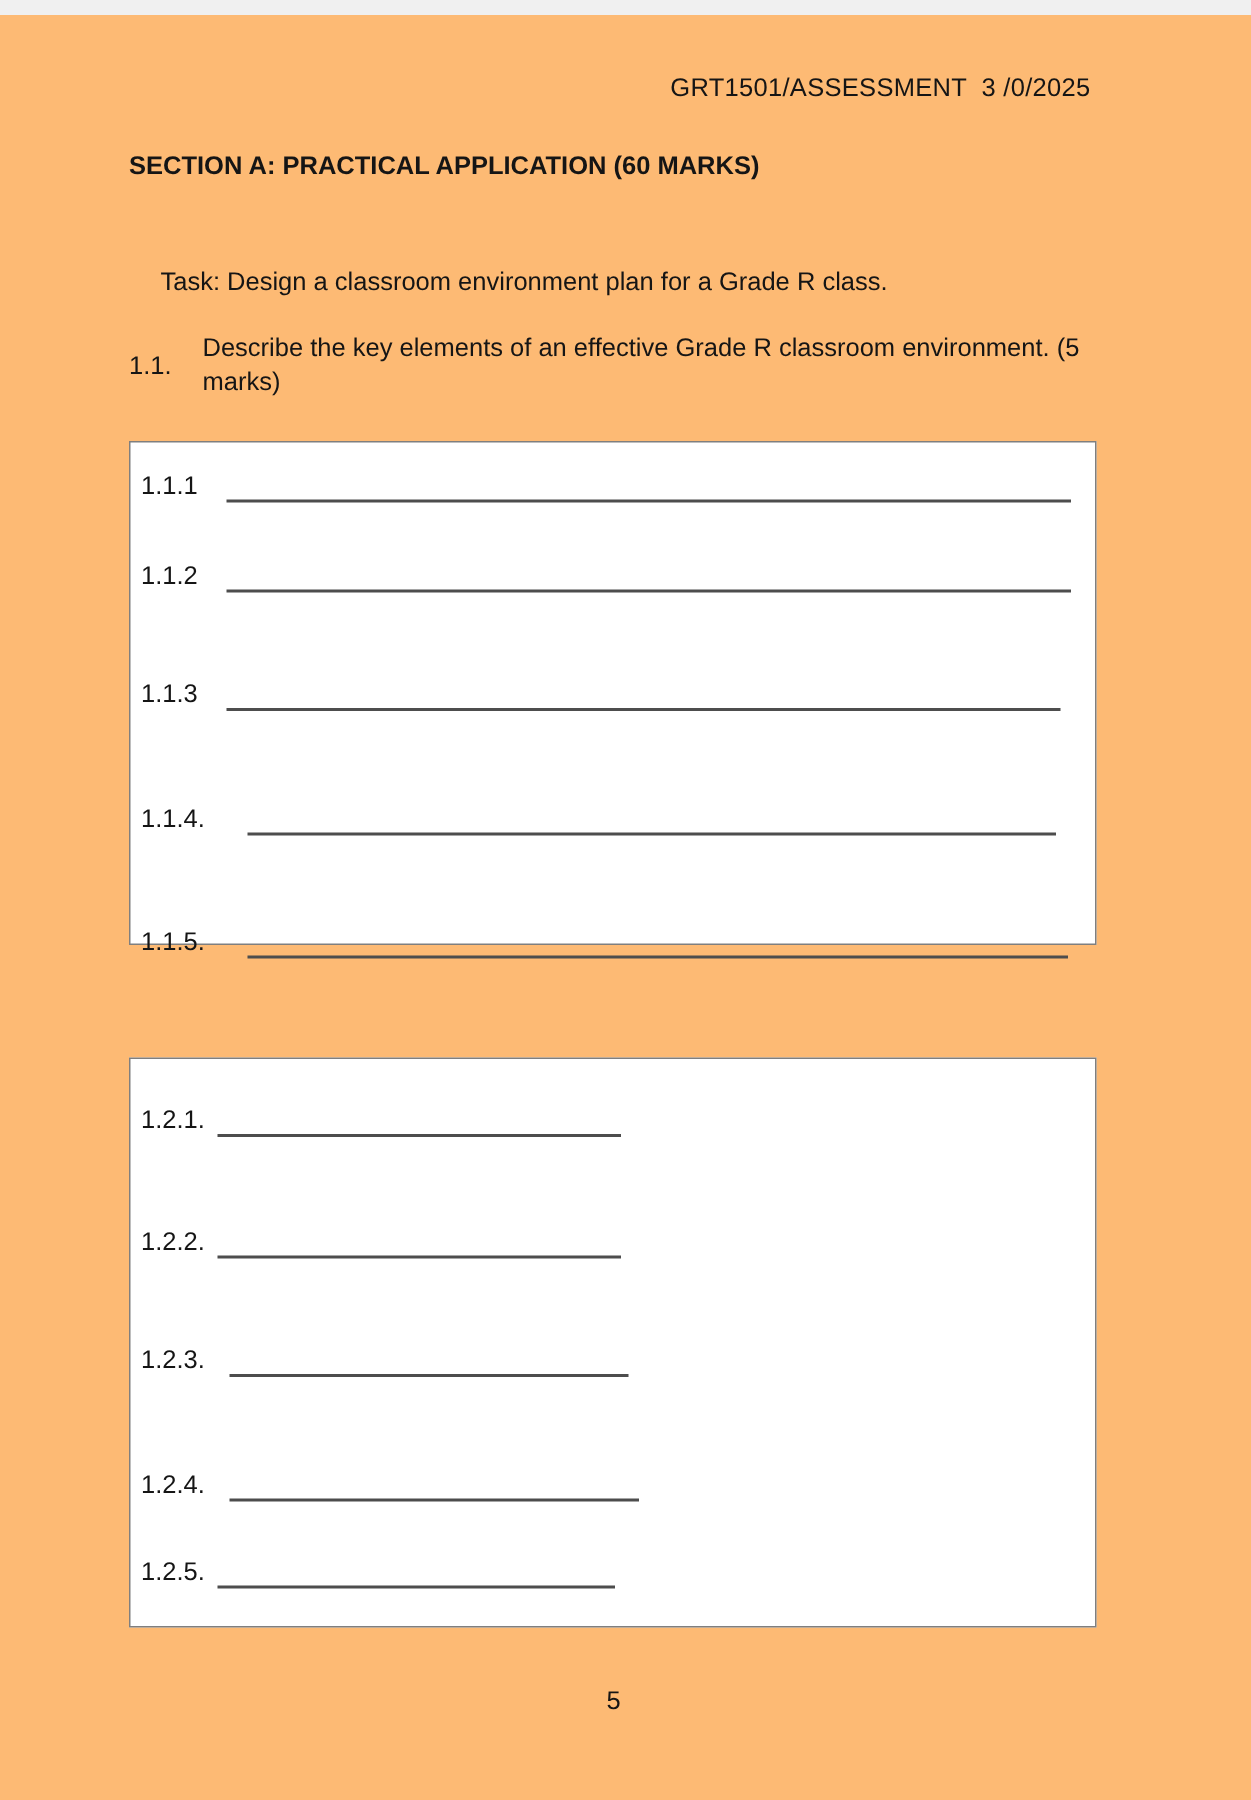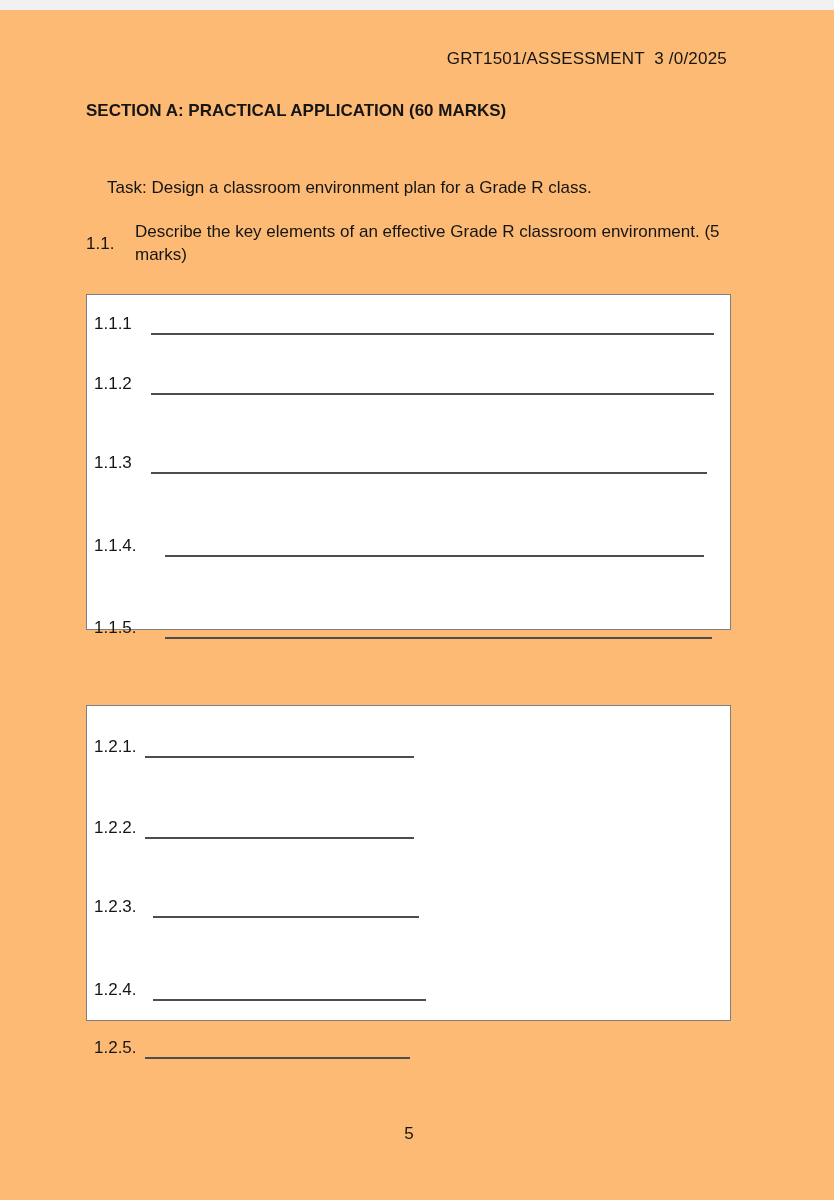--- a/index.html
+++ b/index.html
@@ -56,21 +56,21 @@
   .item-1-1 { top: 220px; }
   .item-1-2 { top: 660px; }
   .answer-box {
     position: absolute;
     left: 86px;
     width: 645px;
     border: 1px solid #7f7f7f;
     background: #ffffff;
   }
   .box-1-1 { top: 278px; height: 336px; margin-top: 16px; }
-  .box-1-2 { top: 705px; height: 316px; }
+  .box-1-2 { top: 705px; height: 380px; }
   .blank-row {
     position: absolute;
     height: 22px;
   }
   .blank-row .blank-label {
     position: absolute;
     left: 7px;
     top: 0;
     line-height: 22px;
   }

